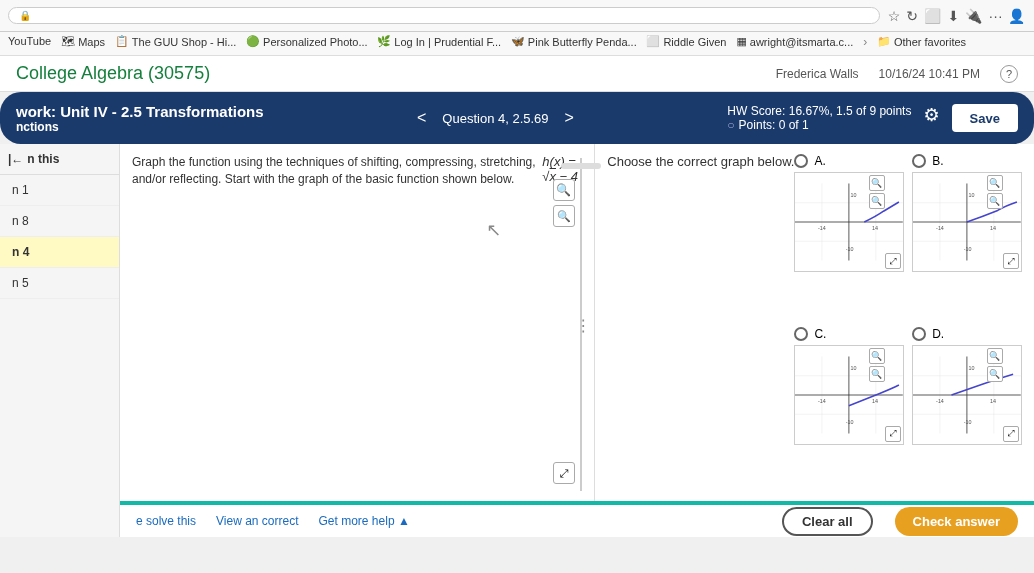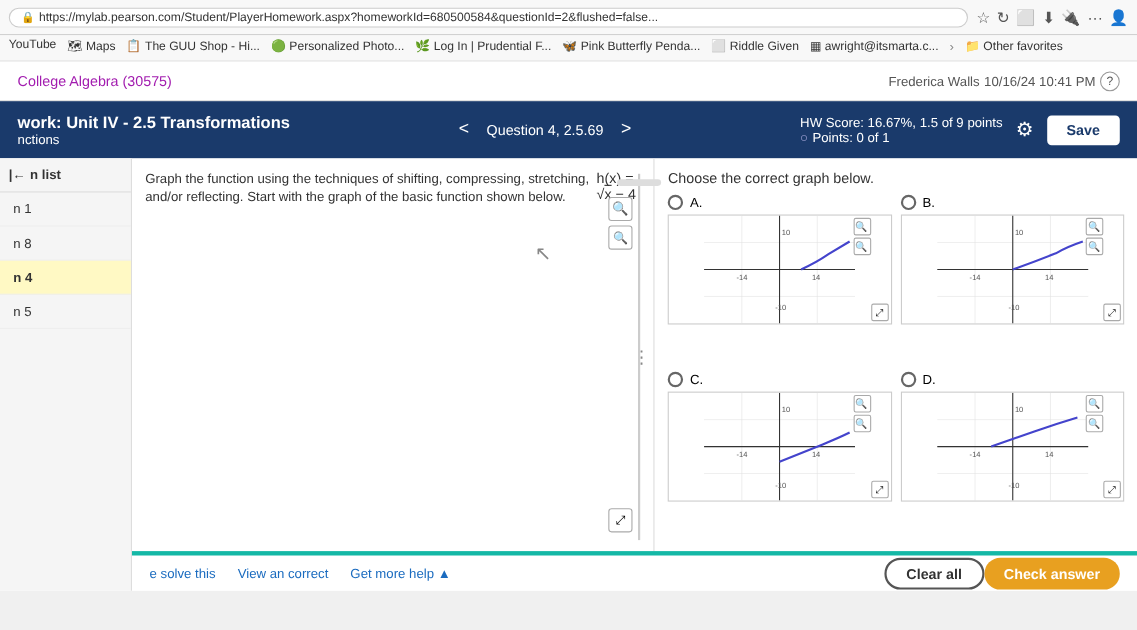--- a/index.html
+++ b/index.html
@@ -51,35 +51,36 @@
     
     .app-header {
       background: white;
       border-bottom: 1px solid #ddd;
       padding: 6px 16px;
       display: flex;
       align-items: center;
       justify-content: space-between;
       height: 36px;
     }
-    .app-title { font-size: 13px; color: #a21caf; }
-    .user-info { font-size: 12px; color: #555; display: flex; align-items: center; gap: 4px; }
+    .app-title { font-size: 18px; color: #15803d; }
+    .user-info { font-size: 12px; color: #555; display: flex; align-items: center; gap: 20px; }
 
     
     .question-header {
       background: #1a3a6b;
       color: white;
       padding: 8px 16px;
       display: flex;
       align-items: center;
       justify-content: space-between;
       height: 52px;
+      border-radius: 21px;
     }
     .hw-title { font-size: 15px; font-weight: bold; }
-    .hw-subtitle { font-size: 12px; }
+    .hw-subtitle { font-size: 12px; font-weight: bold; }
     .question-nav { display: flex; align-items: center; gap: 10px; font-size: 13px; }
     .nav-btn {
       background: none;
       border: none;
       color: white;
       font-size: 16px;
       cursor: pointer;
       padding: 2px 6px;
     }
     .hw-score { text-align: right; font-size: 12px; }
@@ -156,38 +157,39 @@
       flex-direction: row;
     }
     .question-text {
       font-size: 12px;
       color: #333;
       margin-bottom: 8px;
       line-height: 1.4;
     }
     .function-label {
       font-size: 13px;
+      font-style: italic;
       margin-bottom: 8px;
       color: #333;
     }
     .graph-container {
       position: relative;
       flex: 1;
       border: 1px solid #ccc;
       background: white;
       margin-top: 4px;
     }
     .graph-svg { width: 100%; height: 100%; }
 
     
     .choices-panel {
       width: 48%;
       padding: 10px 12px;
       display: flex;
-      flex-direction: column;
+      flex-direction: row;
     }
     .choices-title {
       font-size: 13px;
       color: #333;
       margin-bottom: 8px;
     }
     .choices-grid {
       display: grid;
       grid-template-columns: 1fr 1fr;
       gap: 8px;
@@ -229,21 +231,21 @@
       justify-content: space-between;
       height: 36px;
     }
     .bottom-links { display: flex; gap: 20px; }
     .bottom-link {
       font-size: 12px;
       color: #1a6bbf;
       cursor: pointer;
       text-decoration: none;
     }
-    .bottom-actions { display: flex; gap: 0; }
+    .bottom-actions { display: flex; gap: 22px; }
     .clear-btn {
       background: white;
       border: 2px solid #555;
       border-radius: 20px;
       padding: 5px 18px;
       font-size: 13px;
       cursor: pointer;
       color: #333;
       font-weight: bold;
     }
@@ -271,21 +273,20 @@
       color: #888;
       cursor: pointer;
     }
   </style>
 </head>
 <body>
 
 <div class="browser-bar">
   <div class="url-bar">
     <span class="lock-icon">🔒</span>
-    <span style="font-size:11px;color:#333;overflow:hidden;white-space:nowrap;text-overflow:ellipsis;flex:1;">https://mylab.pearson.com/Student/PlayerHomework.aspx?homeworkId=680500584&amp;questionId=2&amp;flushed=false...</span>
   </div>
   <div class="browser-icons">
     <span class="browser-icon">☆</span>
     <span class="browser-icon">↻</span>
     <span class="browser-icon">⬜</span>
     <span class="browser-icon">⬇</span>
     <span class="browser-icon">🔌</span>
     <span class="browser-icon">···</span>
     <span class="browser-icon">👤</span>
   </div>
@@ -342,39 +343,39 @@
 <div class="question-header">
   <div style="display:flex;flex-direction:column;">
     <span class="hw-title">work: Unit IV - 2.5 Transformations</span>
     <span class="hw-subtitle">nctions</span>
   </div>
   <div class="question-nav">
     <button class="nav-btn">&lt;</button>
     <span>Question 4, 2.5.69</span>
     <button class="nav-btn">&gt;</button>
   </div>
-  <div style="display:flex;align-items:center;gap:12px;">
+  <div style="display:flex;gap:12px;">
     <div class="hw-score">
       <div>HW Score: 16.67%, 1.5 of 9 points</div>
       <div style="display:flex;align-items:center;gap:4px;">
         <span style="color:#aad;">○</span>
         <span>Points: 0 of 1</span>
       </div>
     </div>
     <span class="gear-icon">⚙</span>
     <button class="save-btn">Save</button>
   </div>
 </div>
 
 <div class="content-area">
 
   <div class="sidebar">
     <div class="sidebar-header">
       <span>|←</span>
-      <span>n list</span>
+      <span>n this</span>
     </div>
     <div class="sidebar-item">
       <span>n 1</span>
     </div>
     <div class="sidebar-item">
       <span>n 8</span>
     </div>
     <div class="sidebar-item active">
       <span>n 4</span>
     </div>

